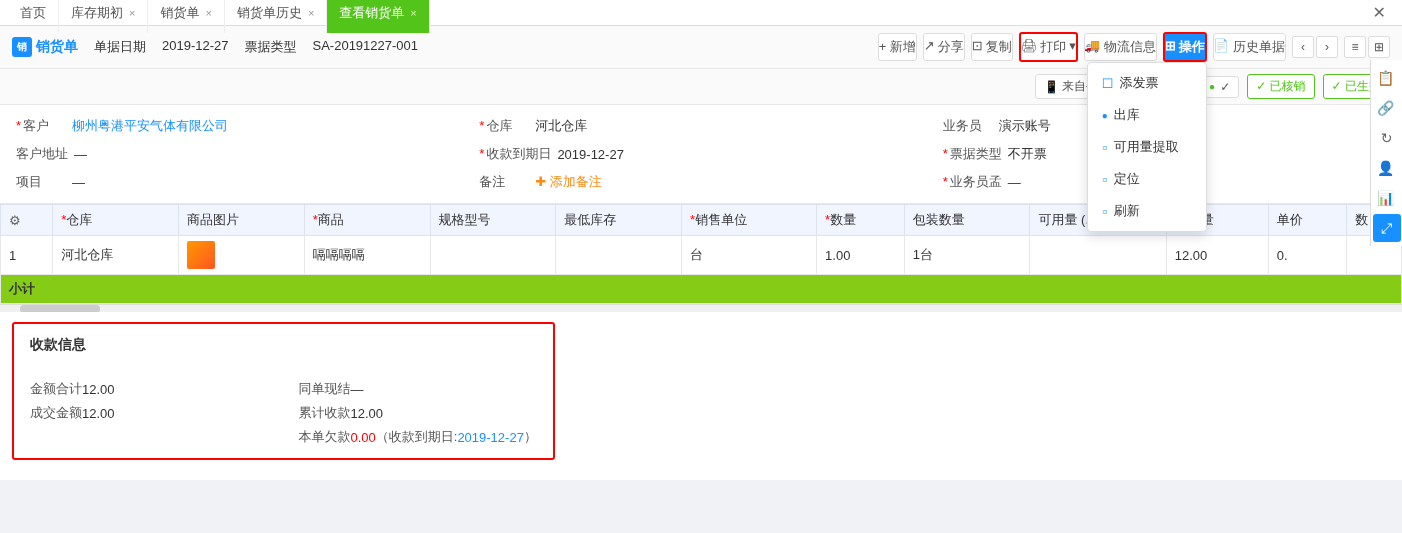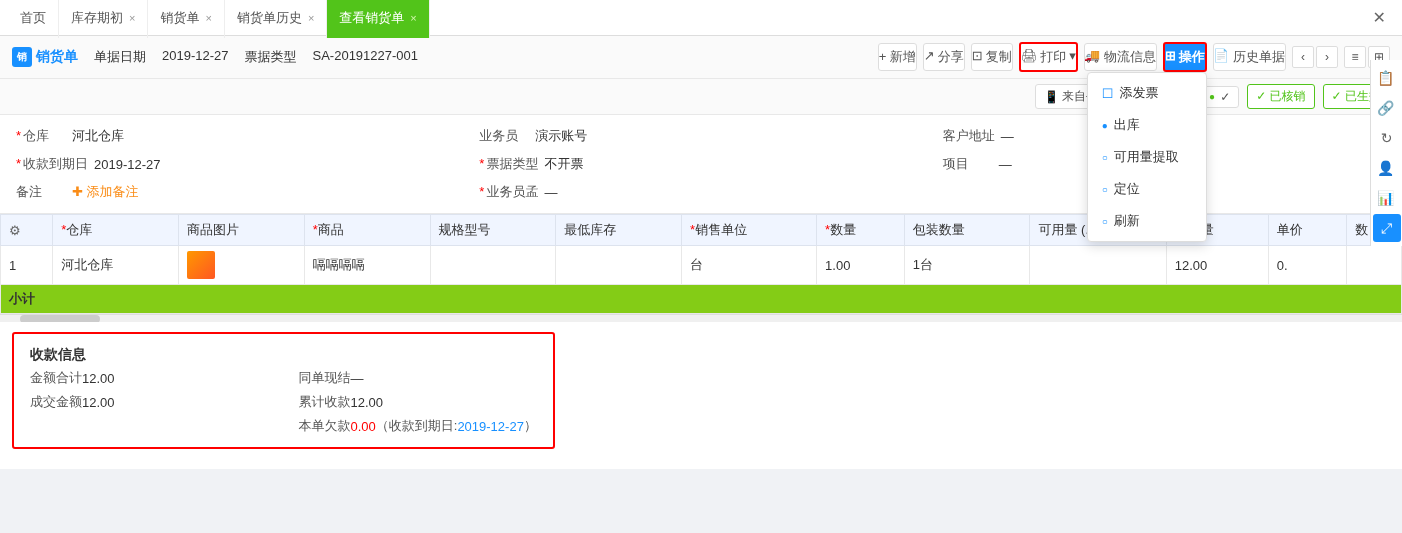--- a/index.html
+++ b/index.html
@@ -1,21 +1,21 @@
 <!DOCTYPE html>
 <html><head>
   <meta charset="utf-8">
   <style>
     * { box-sizing: border-box; margin: 0; padding: 0; }
     body { font-family: 'Microsoft YaHei', Arial, sans-serif; font-size: 13px; background: #f0f2f5; color: #333; }
 
     
     .tab-bar {
       display: flex; align-items: center; background: #fff;
-      border-bottom: 1px solid #ddd; padding: 0 8px; height: 36px;
+      border-bottom: 1px solid #ddd; padding: 0 8px; height: 26px;
       position: relative;
     }
     .tab-item {
       display: flex; align-items: center; padding: 0 12px; height: 40px;
       cursor: pointer; color: #555; font-size: 13px; border-right: 1px solid #eee;
       white-space: nowrap;
     }
     .tab-item .close-x { margin-left: 6px; color: #999; font-size: 11px; cursor: pointer; }
     .tab-item.active-green {
       background: #52c41a; color: #fff; border-radius: 3px 3px 0 0;
@@ -89,21 +89,21 @@
     tbody tr:nth-child(even) { background: #fafafa; }
     .sub-row td { background: #84cc16; font-weight: bold; }
     .settings-icon { color: #666; cursor: pointer; }
     .product-img { width: 28px; height: 28px; background: linear-gradient(135deg, #ff9800, #ff5722); border-radius: 2px; display: flex; align-items: center; justify-content: center; }
 
     
     .payment-box {
       border: 2px solid red; margin: 10px 12px; padding: 12px 16px;
       border-radius: 3px; display: inline-block; min-width: 520px; background: #fff;
     }
-    .payment-title { font-weight: bold; font-size: 14px; margin-bottom: 5px; }
+    .payment-title { font-weight: bold; font-size: 14px; margin-bottom: 26px; }
     .payment-grid { display: grid; grid-template-columns: 1fr 1fr; gap: 6px 30px; }
     .payment-row { display: flex; align-items: center; color: #555; }
     .payment-val { color: #333; }
     .payment-val.red { color: red; }
     .payment-val.link-red { color: #1890ff; }
 
     
     .right-sidebar {
       position: fixed; right: 0; top: 60px;
       display: flex; flex-direction: column; align-items: center;
@@ -256,20 +256,24 @@
       <span>✓ </span>
       <span>已核销</span>
     </div>
     <div class="btn-status">
       <span>✓ </span>
       <span>已生效</span>
     </div>
   </div>
 
   <div class="form-area">
+    <div class="field-row">
+      <span class="field-label required">客户</span>
+      <span class="field-value link">柳州粤港平安气体有限公司</span>
+    </div>
     <div class="field-row">
       <span class="field-label required">仓库</span>
       <span class="field-value">河北仓库</span>
     </div>
     <div class="field-row">
       <span class="field-label">业务员</span>
       <span class="field-value">演示账号</span>
     </div>
     <div class="field-row">
       <span class="field-label">客户地址</span>

